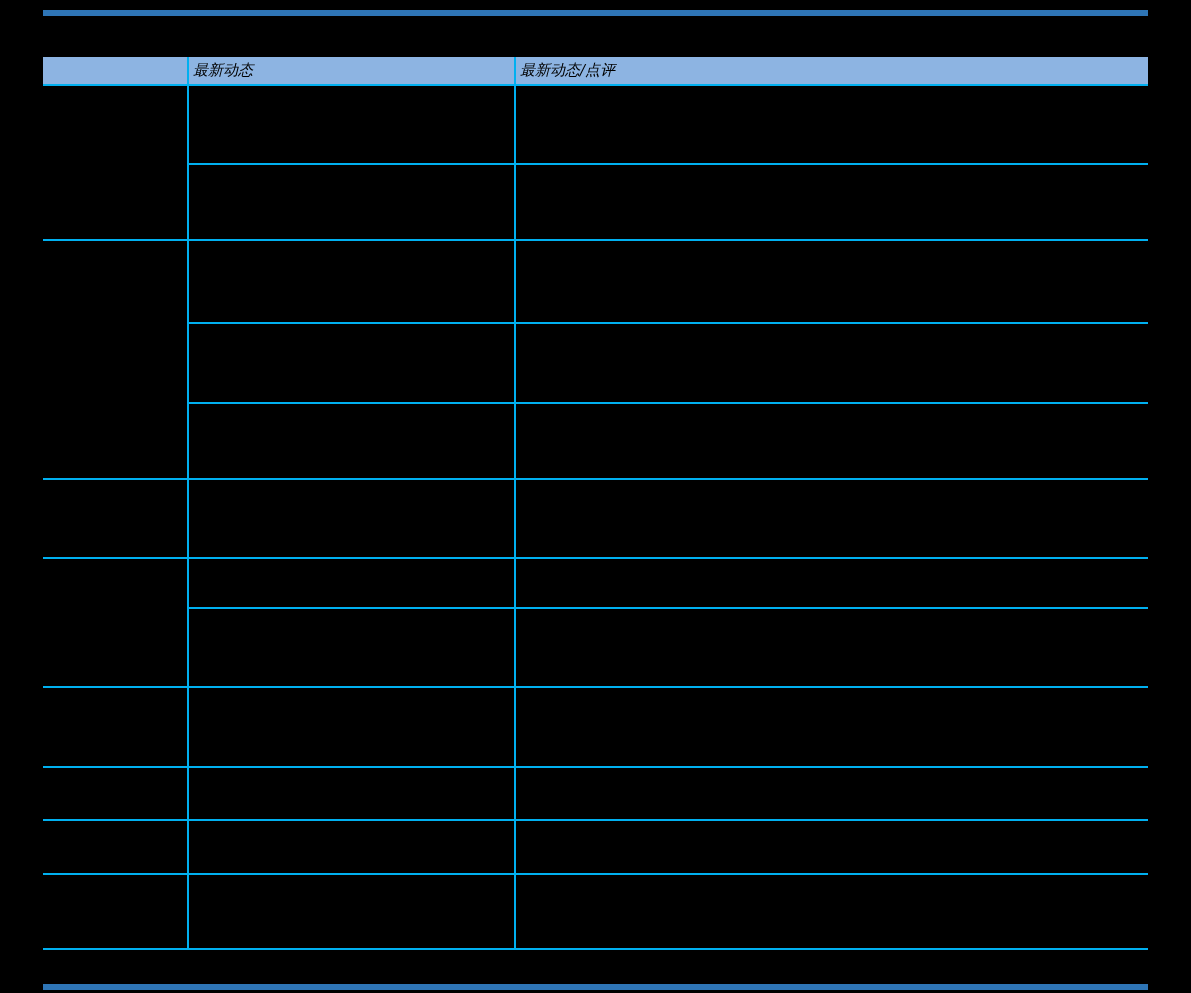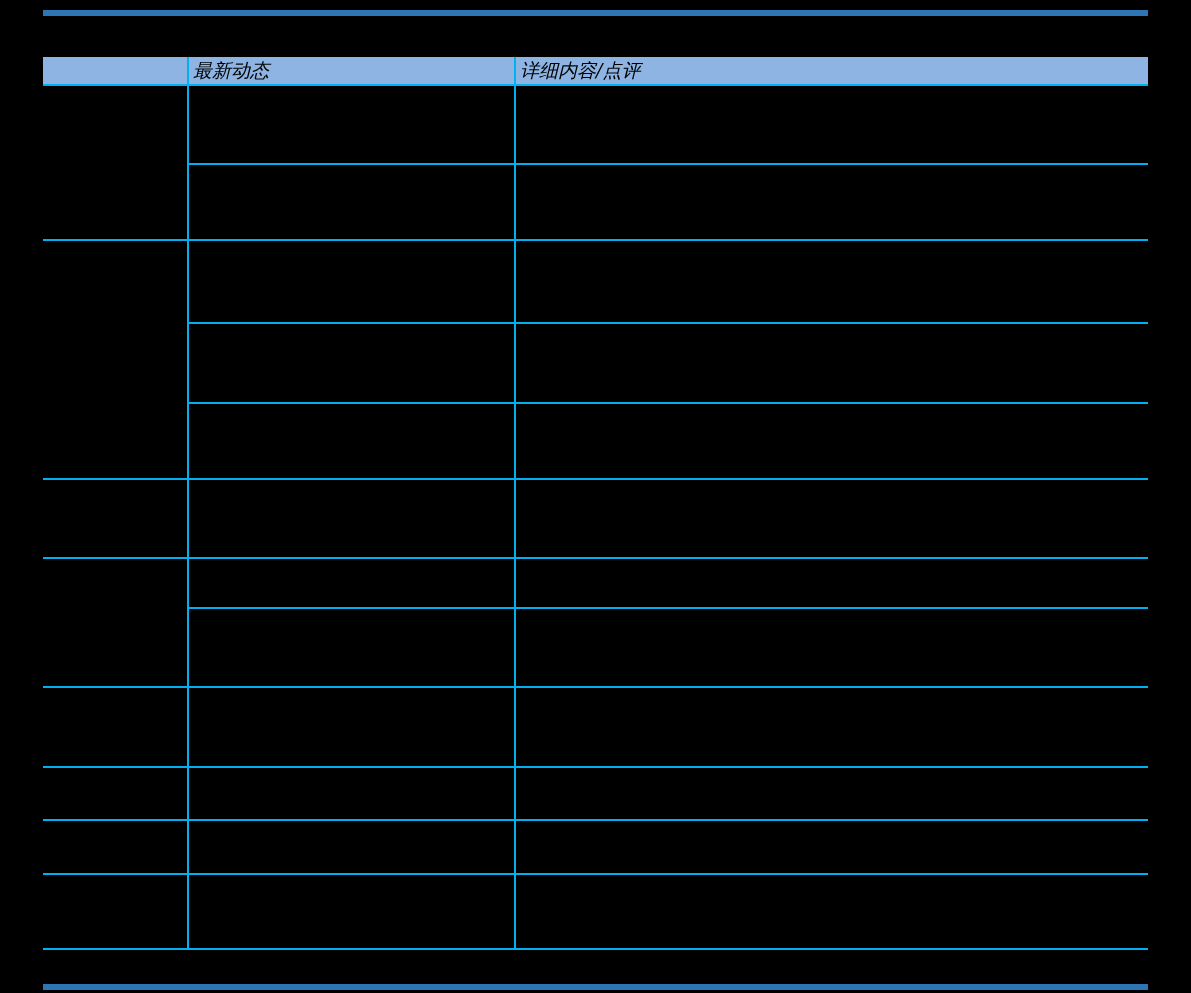--- a/index.html
+++ b/index.html
@@ -45,21 +45,21 @@
   col.c3 { width: 633px; }
   table.updates th, table.updates td {
     padding: 0;
     border-bottom: 2px solid var(--line);
     vertical-align: top;
   }
   table.updates thead th {
     background: var(--header-fill);
     color: var(--header-text);
     height: 27px;
-    font-size: 19px;
+    font-size: 15px;
     line-height: 27px;
     font-weight: normal;
     font-style: italic;
     text-align: left;
     padding-left: 4px;
     vertical-align: middle;
   }
   
   table.updates th.h1, table.updates td.col1 { border-right: 2px solid var(--line); }
   table.updates th.h2, table.updates td.col2 { border-right: 2px solid var(--line); }
@@ -76,21 +76,21 @@
   <table class="updates">
     <colgroup>
       <col class="c1">
       <col class="c2">
       <col class="c3">
     </colgroup>
     <thead>
       <tr>
         <th class="h1"></th>
         <th class="h2">最新动态</th>
-        <th class="h3">详细内容/点评</th>
+        <th class="h3">最新动态/点评</th>
       </tr>
     </thead>
     <tbody>
         <tr style="height: 79px;">
           <td rowspan="2" class="col1"></td>
           <td class="col2"></td>
           <td class="col3"></td>
         </tr>
         <tr style="height: 76px;">
           <td class="col2"></td>

